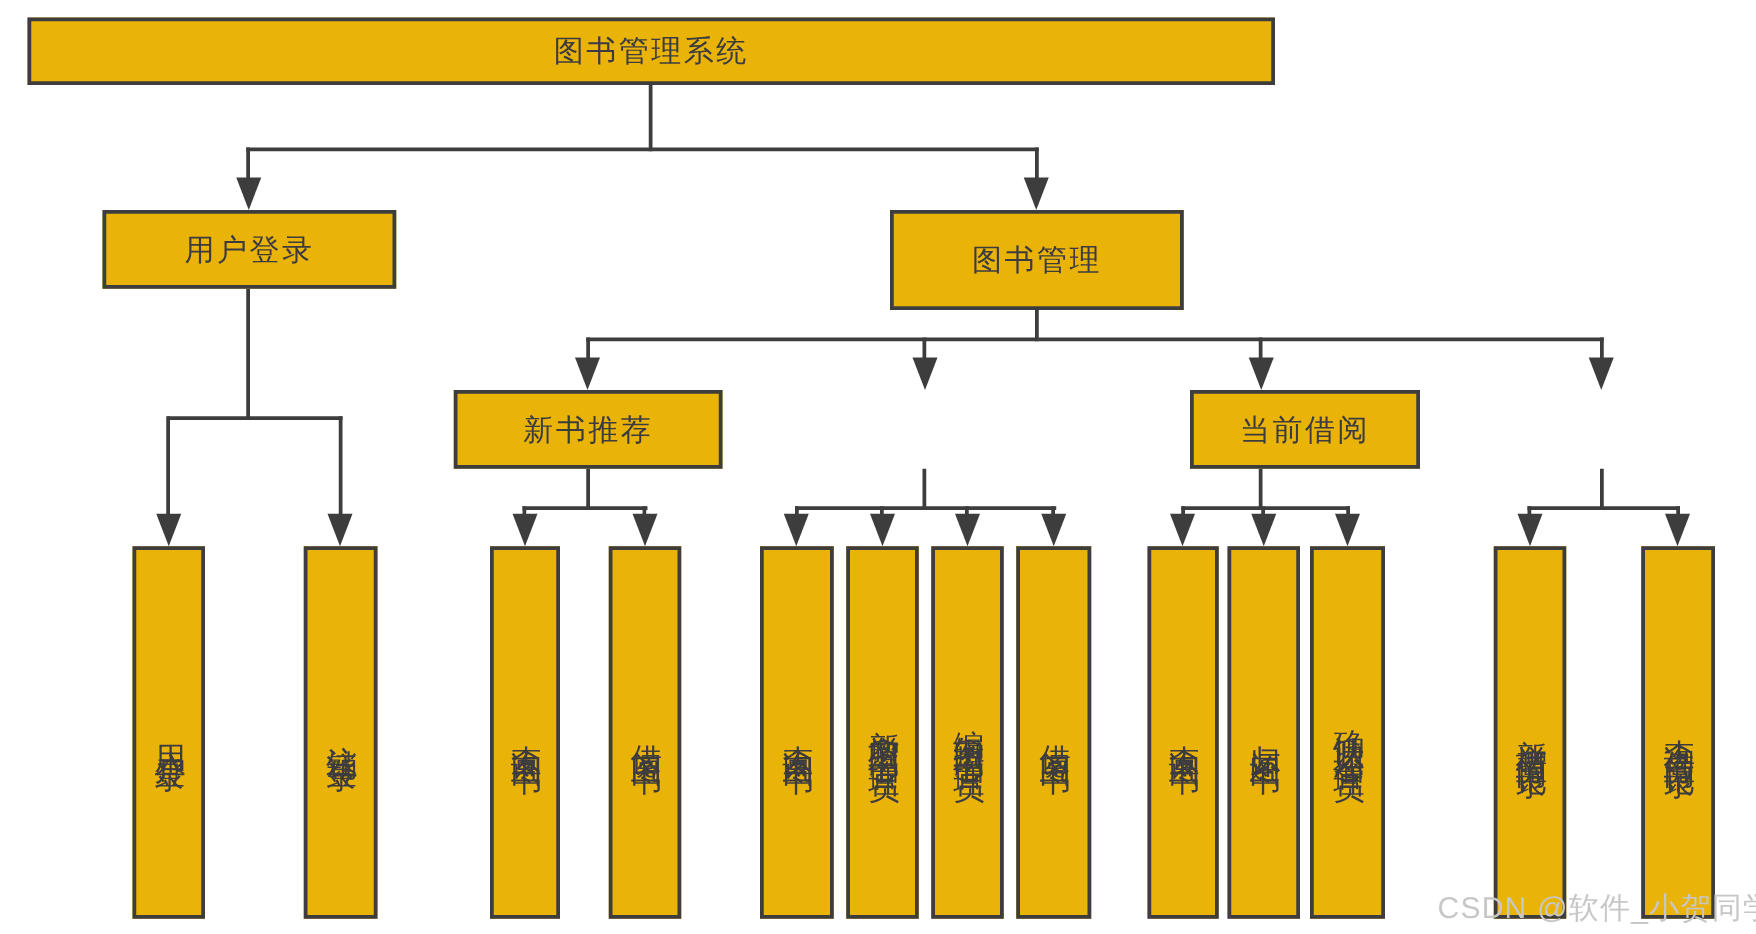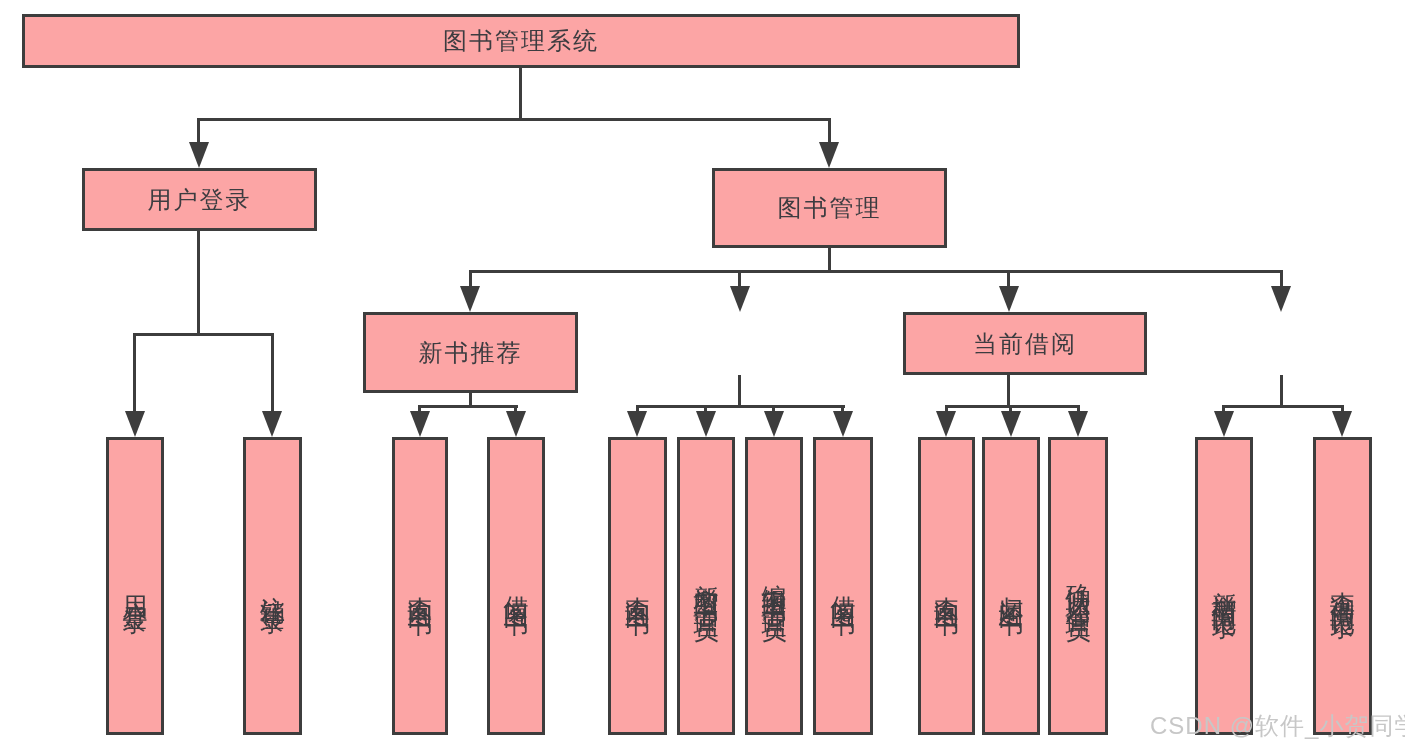--- a/index.html
+++ b/index.html
@@ -7,21 +7,21 @@
     position:relative;
     width:1405px;height:747px;
     background:#ffffff;
     font-family:"Liberation Sans","DejaVu Sans",sans-serif;
     overflow:hidden;
   }
   .box{
     position:absolute;
     box-sizing:border-box;
     border:3px solid #3d3d3d;
-    background:#fca5a5;
+    background:#eab308;
     color:#3c3c40;
     display:flex;
     align-items:center;
     justify-content:center;
     z-index:2;
   }
   .hbox{font-size:24px;letter-spacing:2px;}
   .vbox{
     writing-mode:vertical-rl;
     text-orientation:mixed;
@@ -51,22 +51,22 @@
 </head>
 <body>
 
 <div id="canvas">
 
   <div class="box hbox" style="left:22px;top:14px;width:998px;height:54px">图书管理系统</div>
 
   <div class="box hbox" style="left:82px;top:168px;width:235px;height:63px">用户登录</div>
   <div class="box hbox" style="left:712px;top:168px;width:235px;height:80px">图书管理</div>
 
-  <div class="box hbox" style="left:363px;top:312px;width:215px;height:81px">新书推荐</div>
-  <div class="box hbox" style="left:903px;top:312px;width:244px;height:63px">当前借阅</div>
+  <div class="box hbox" style="left:363px;top:312px;width:215px;height:63px">新书推荐</div>
+  <div class="box hbox" style="left:952px;top:312px;width:184px;height:63px">当前借阅</div>
 
   <div class="box vbox" style="left:106px;top:437px;width:58px;height:298px">用户登录</div>
   <div class="box vbox" style="left:243px;top:437px;width:59px;height:298px">注销登录</div>
 
   <div class="box vbox" style="left:392px;top:437px;width:56px;height:298px">查询图书</div>
   <div class="box vbox" style="left:487px;top:437px;width:58px;height:298px">借阅图书</div>
 
   <div class="box vbox" style="left:608px;top:437px;width:59px;height:298px">查询图书</div>
   <div class="box vbox" style="left:677px;top:437px;width:58px;height:298px">新增图书（管理员）</div>
   <div class="box vbox" style="left:745px;top:437px;width:58px;height:298px">编辑图书（管理员）</div>

